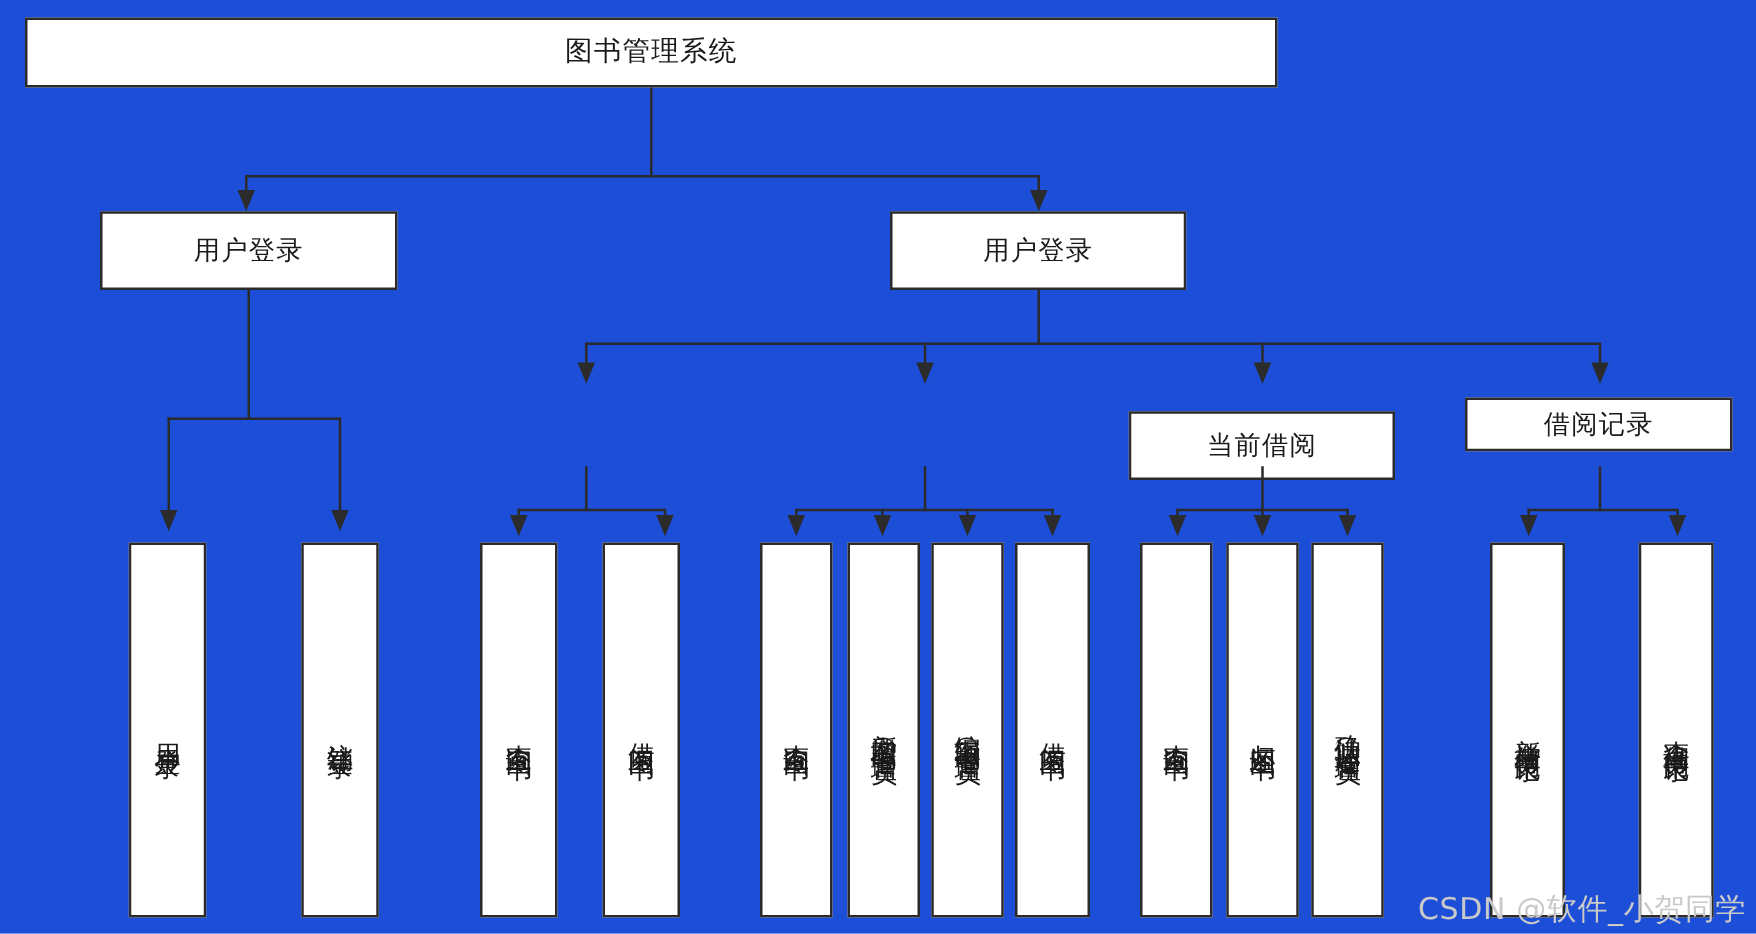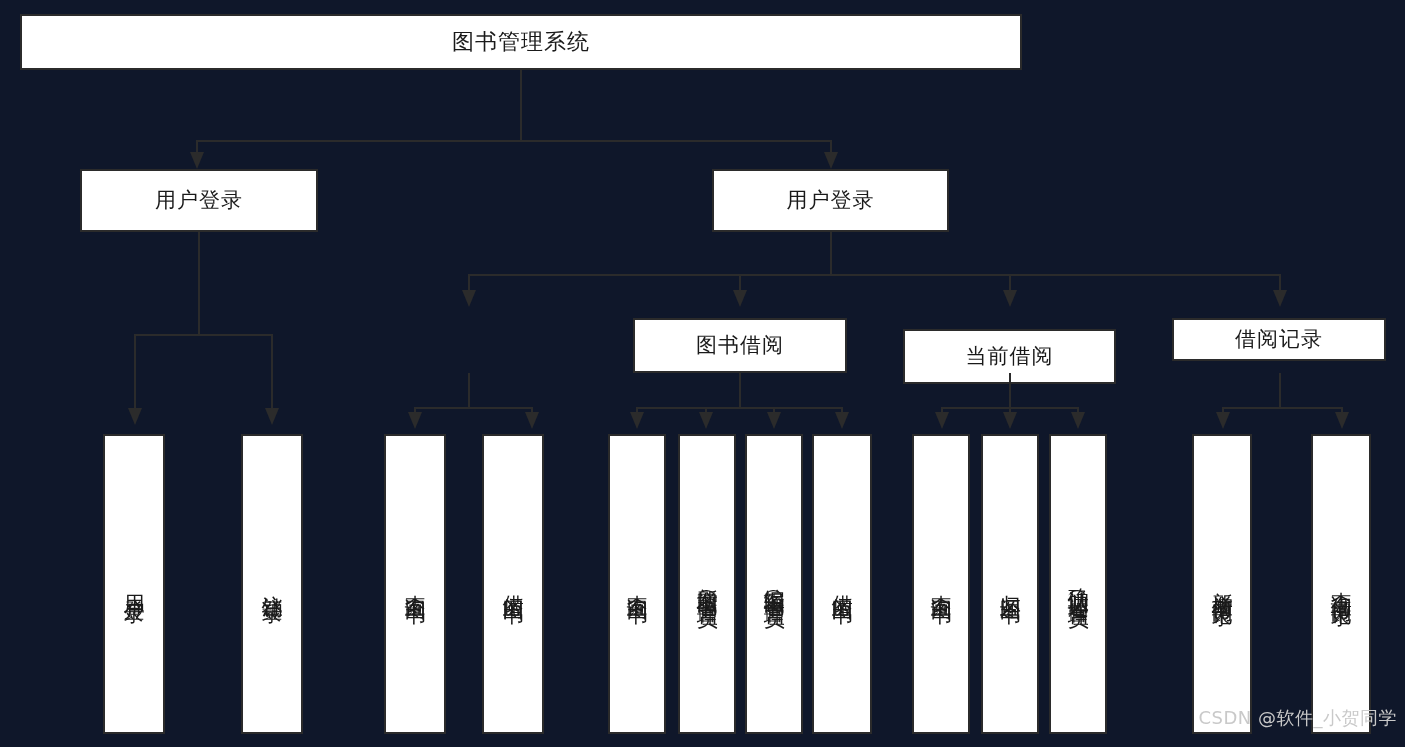--- a/index.html
+++ b/index.html
@@ -7,21 +7,21 @@
     padding: 0;
     background: #ffffff;
   }
   body {
     font-family: "DejaVu Sans", "Liberation Sans", sans-serif;
   }
   #canvas {
     position: relative;
     width: 1405px;
     height: 747px;
-    background: #0f172a;
+    background: #1d4ed8;
     overflow: hidden;
   }
   .node {
     position: absolute;
     box-sizing: border-box;
     border: 2px solid #2b2b2b;
     background: #ffffff;
     display: flex;
     align-items: center;
     justify-content: center;
@@ -54,22 +54,22 @@
     position: absolute;
     width: 0;
     height: 0;
     border-left: 7px solid transparent;
     border-right: 7px solid transparent;
     border-top: 17px solid #2b2b2b;
   }
   #watermark {
     position: absolute;
     right: 8px;
-    bottom: 17px;
-    font-size: 18px;
+    bottom: 4px;
+    font-size: 24px;
     color: #c9c9c9;
     letter-spacing: 0.5px;
     white-space: nowrap;
     pointer-events: none;
   }
 </style>
 </head>
 <body>
 
 <div id="canvas">
@@ -99,21 +99,20 @@
   <div class="edge h" style="left:468px; top:274px; width:812px;"></div>
   <div class="edge v" style="left:468px; top:274px; height:22px;"></div>
   <div class="arrow" style="left:462px; top:290px;"></div>
   <div class="edge v" style="left:739px; top:274px; height:22px;"></div>
   <div class="arrow" style="left:733px; top:290px;"></div>
   <div class="edge v" style="left:1009px; top:274px; height:22px;"></div>
   <div class="arrow" style="left:1003px; top:290px;"></div>
   <div class="edge v" style="left:1279px; top:274px; height:22px;"></div>
   <div class="arrow" style="left:1273px; top:290px;"></div>
 
-  <div class="node horiz" style="left:633px; top:318px; width:214px; height:55px;">图书借阅</div>
   <div class="node horiz" style="left:903px; top:318px; width:213px; height:55px;margin-top:11px;">当前借阅</div>
   <div class="node horiz" style="left:1172px; top:318px; width:214px; height:43px;">借阅记录</div>
 
   <div class="edge v" style="left:468px; top:373px; height:36px;"></div>
   <div class="edge h" style="left:414px; top:407px; width:118px;"></div>
   <div class="edge v" style="left:414px; top:407px; height:10px;"></div>
   <div class="arrow" style="left:408px; top:412px;"></div>
   <div class="edge v" style="left:531px; top:407px; height:10px;"></div>
   <div class="arrow" style="left:525px; top:412px;"></div>
 

